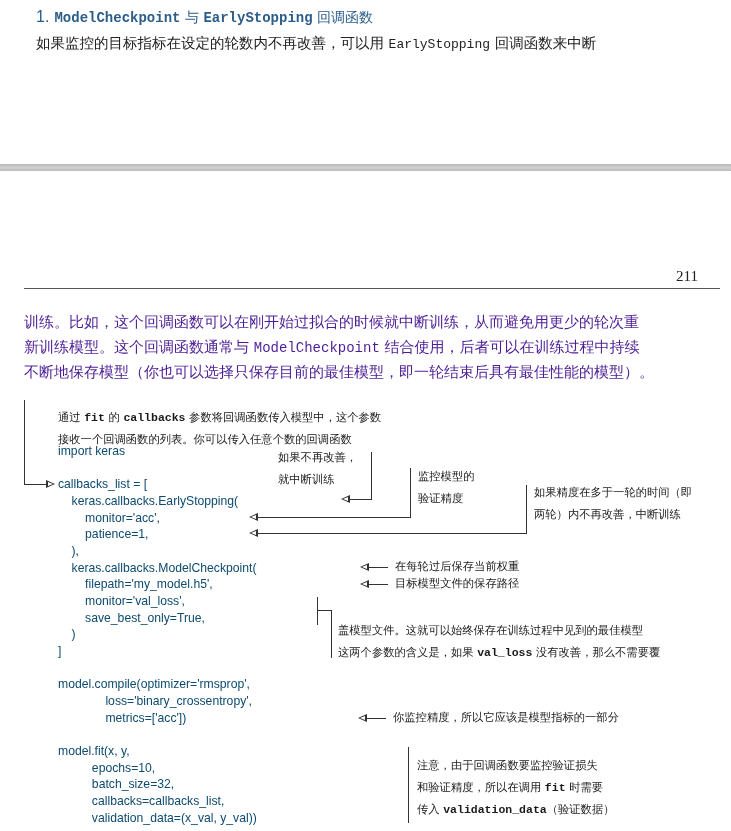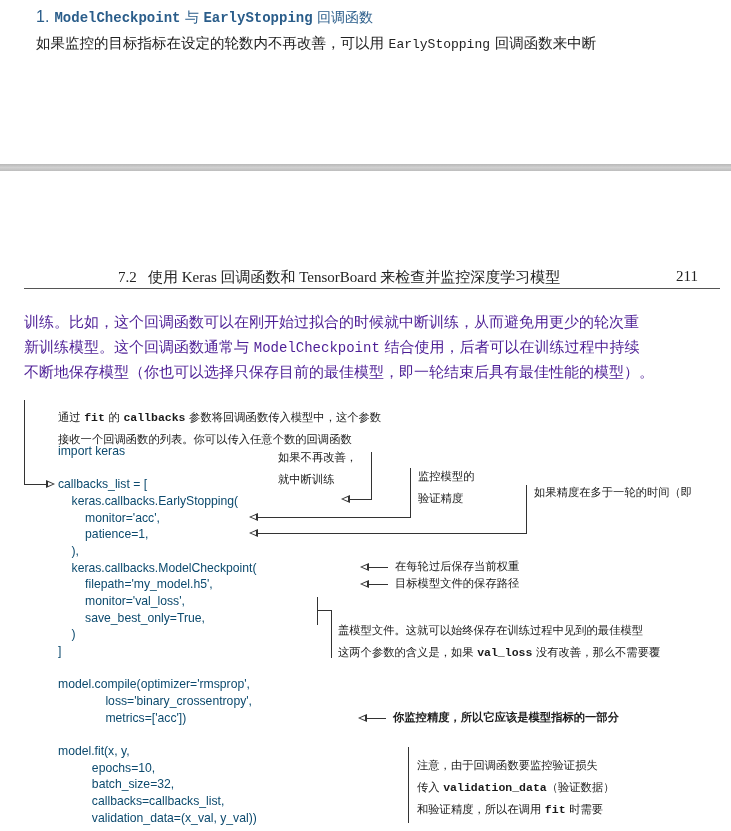--- a/index.html
+++ b/index.html
@@ -40,21 +40,20 @@
   <span class="num">1.</span>
   <span class="code">ModelCheckpoint</span><span class="cn"> 与 </span><span class="code">EarlyStopping</span><span class="cn"> 回调函数</span>
 </div>
 <div class="abs top-para">
   <span>如果监控的目标指标在设定的轮数内不再改善，可以用 </span><span class="code">EarlyStopping</span><span> 回调函数来中断</span>
 </div>
 
 <div class="abs page-gap"></div>
 
 <div class="abs running-head serif">
-  <span style="white-space:pre;">7.2   使用 Keras 回调函数和 TensorBoard 来检查并监控深度学习模型</span>
   <span class="pg">211</span>
 </div>
 <div class="abs head-rule"></div>
 
 <div class="abs body-para" style="top:313px;">训练。比如，这个回调函数可以在刚开始过拟合的时候就中断训练，从而避免用更少的轮次重</div>
 <div class="abs body-para" style="top:338px;">
   <span>新训练模型。这个回调函数通常与 </span><span class="code">ModelCheckpoint</span><span> 结合使用，后者可以在训练过程中持续</span>
 </div>
 <div class="abs body-para" style="top:363px;text-align:center;">不断地保存模型（你也可以选择只保存目前的最佳模型，即一轮结束后具有最佳性能的模型）。</div>
 
@@ -98,20 +97,21 @@
 <div class="abs note" style="left:418px; top:466px;">
   <div>监控模型的</div>
   <div>验证精度</div>
 </div>
 <div class="line" style="left:410px; top:468px; width:1px; height:50px;"></div>
 <div class="line" style="left:258px; top:517px; width:153px; height:1px;"></div>
 <div class="arrowhead ah-left" style="left:249px; top:513px;"></div>
 
 <div class="abs note" style="left:534px; top:482px;">
   <div>如果精度在多于一轮的时间（即</div>
+  <div>两轮）内不再改善，中断训练</div>
 </div>
 <div class="line" style="left:526px; top:485px; width:1px; height:49px;"></div>
 <div class="line" style="left:258px; top:533px; width:269px; height:1px;"></div>
 <div class="arrowhead ah-left" style="left:249px; top:529px;"></div>
 
 <div class="arrowhead ah-left" style="left:360px; top:563px;"></div>
 <div class="line" style="left:368px; top:567px; width:20px; height:1px;"></div>
 <div class="abs note" style="left:395px; top:556px;">在每轮过后保存当前权重</div>
 
 <div class="arrowhead ah-left" style="left:360px; top:580px;"></div>
@@ -121,20 +121,20 @@
 <div class="line" style="left:317px; top:597px; width:1px; height:28px;"></div>
 <div class="line" style="left:317px; top:610px; width:15px; height:1px;"></div>
 <div class="line" style="left:331px; top:610px; width:1px; height:48px;"></div>
 <div class="abs note" style="left:338px; top:620px;">
   <div>盖模型文件。这就可以始终保存在训练过程中见到的最佳模型</div>
   <div><span>这两个参数的含义是，如果 </span><b class="code">val_loss</b><span> 没有改善，那么不需要覆</span></div>
 </div>
 
 <div class="arrowhead ah-left" style="left:358px; top:714px;"></div>
 <div class="line" style="left:366px; top:718px; width:20px; height:1px;"></div>
-<div class="abs note" style="left:393px; top:707px;font-weight:bold;">你监控精度，所以它应该是模型指标的一部分</div>
+<div class="abs note" style="left:393px; top:707px;">你监控精度，所以它应该是模型指标的一部分</div>
 
 <div class="line" style="left:408px; top:747px; width:1px; height:76px;"></div>
 <div class="abs note" style="left:417px; top:755px;">
   <div>注意，由于回调函数要监控验证损失</div>
+  <div><span>和验证精度，所以在调用 </span><b class="code">fit</b><span> 时需要</span></div>
   <div><span>传入 </span><b class="code">validation_data</b><span>（验证数据）</span></div>
-  <div><span>和验证精度，所以在调用 </span><b class="code">fit</b><span> 时需要</span></div>
 </div>
 
 </body></html>

